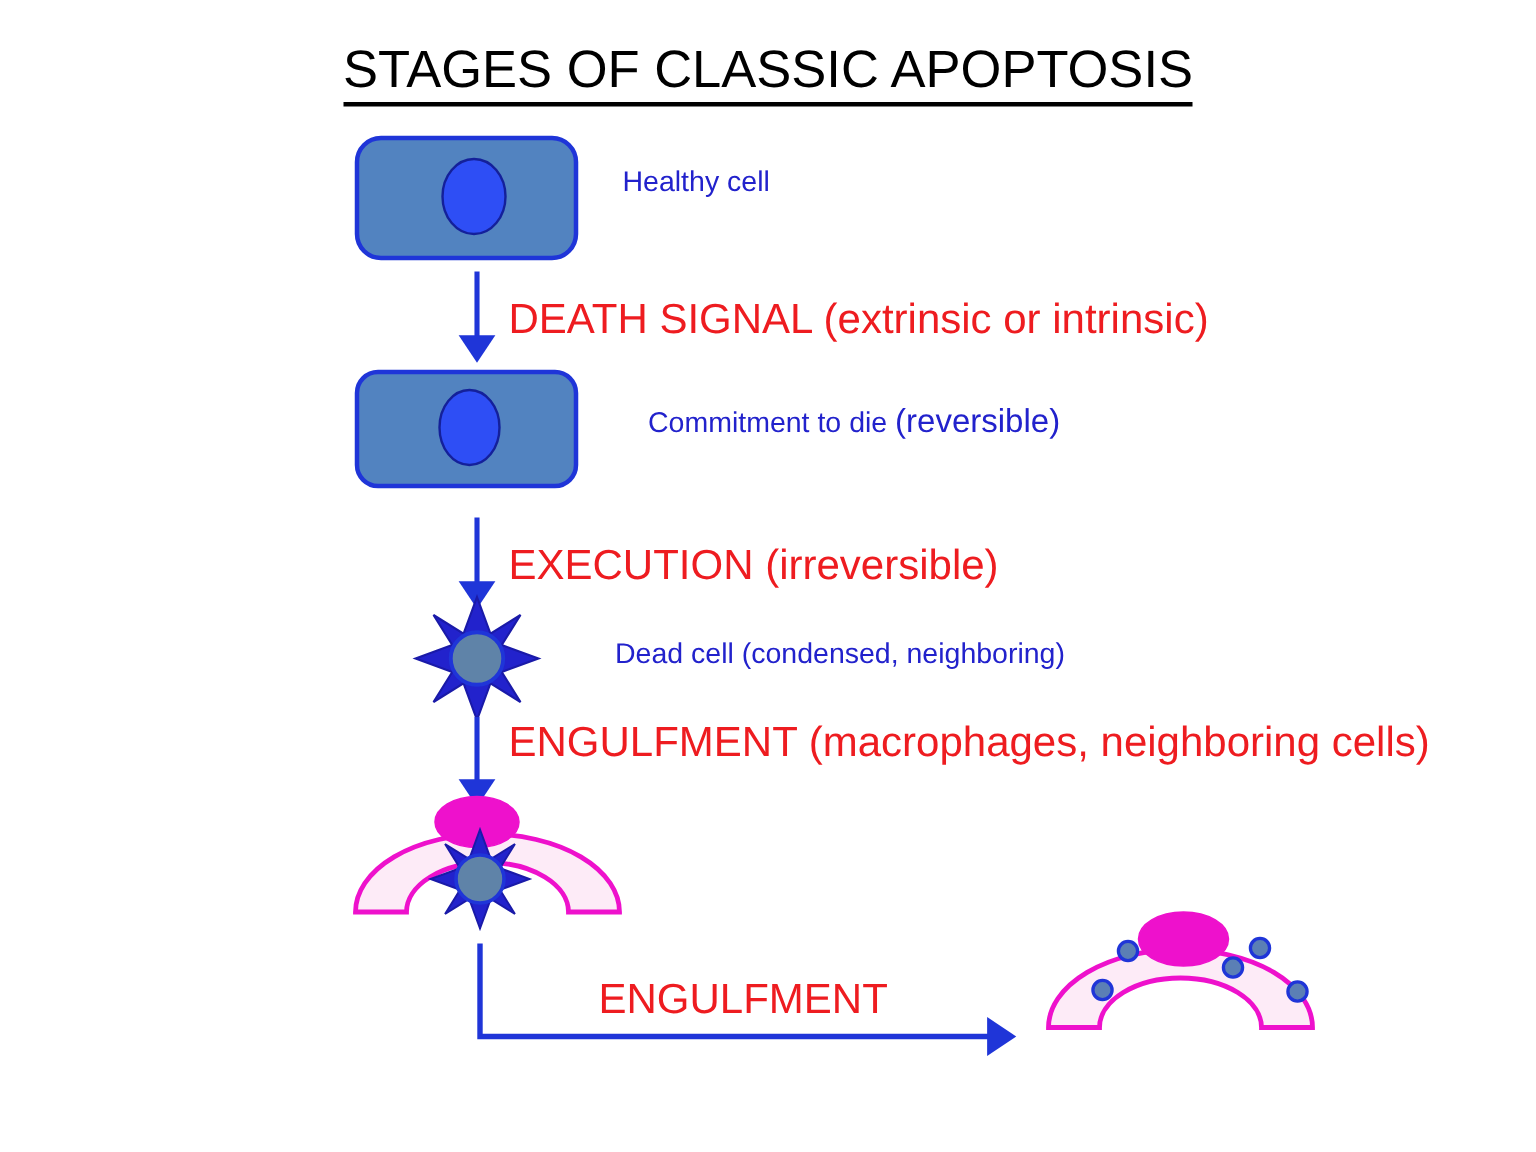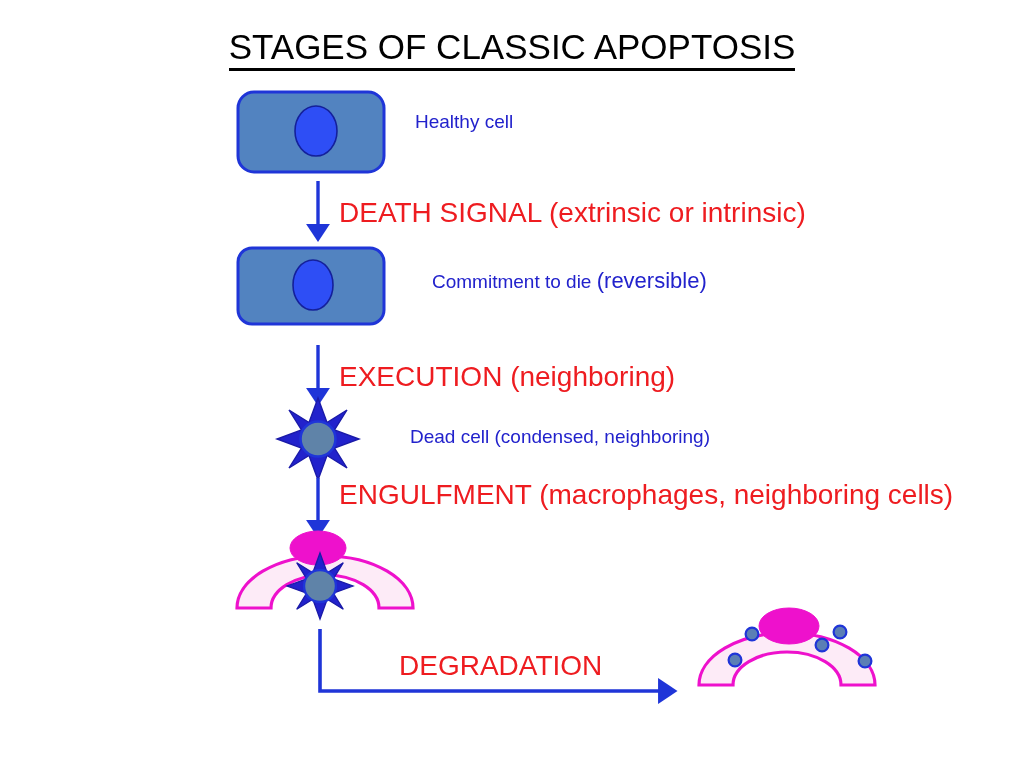--- a/index.html
+++ b/index.html
@@ -131,21 +131,21 @@
       </g>
     </g>
   </svg>
 
   <div class="label label-blue lbl-healthy">Healthy cell</div>
 
   <div class="label label-red lbl-death">DEATH SIGNAL (extrinsic or intrinsic)</div>
 
   <div class="label label-blue lbl-commit"><span>Commitment to die </span><span class="big">(reversible)</span></div>
 
-  <div class="label label-red lbl-exec">EXECUTION (neighboring)</div>
+  <div class="label label-red lbl-exec">EXECUTION (irreversible)</div>
 
   <div class="label label-blue lbl-dead">Dead cell (condensed, neighboring)</div>
 
   <div class="label label-red lbl-engulf">ENGULFMENT (macrophages, neighboring cells)</div>
 
-  <div class="label label-red lbl-degrade">DEGRADATION</div>
+  <div class="label label-red lbl-degrade">ENGULFMENT</div>
 
 </div>
 
 </body></html>

